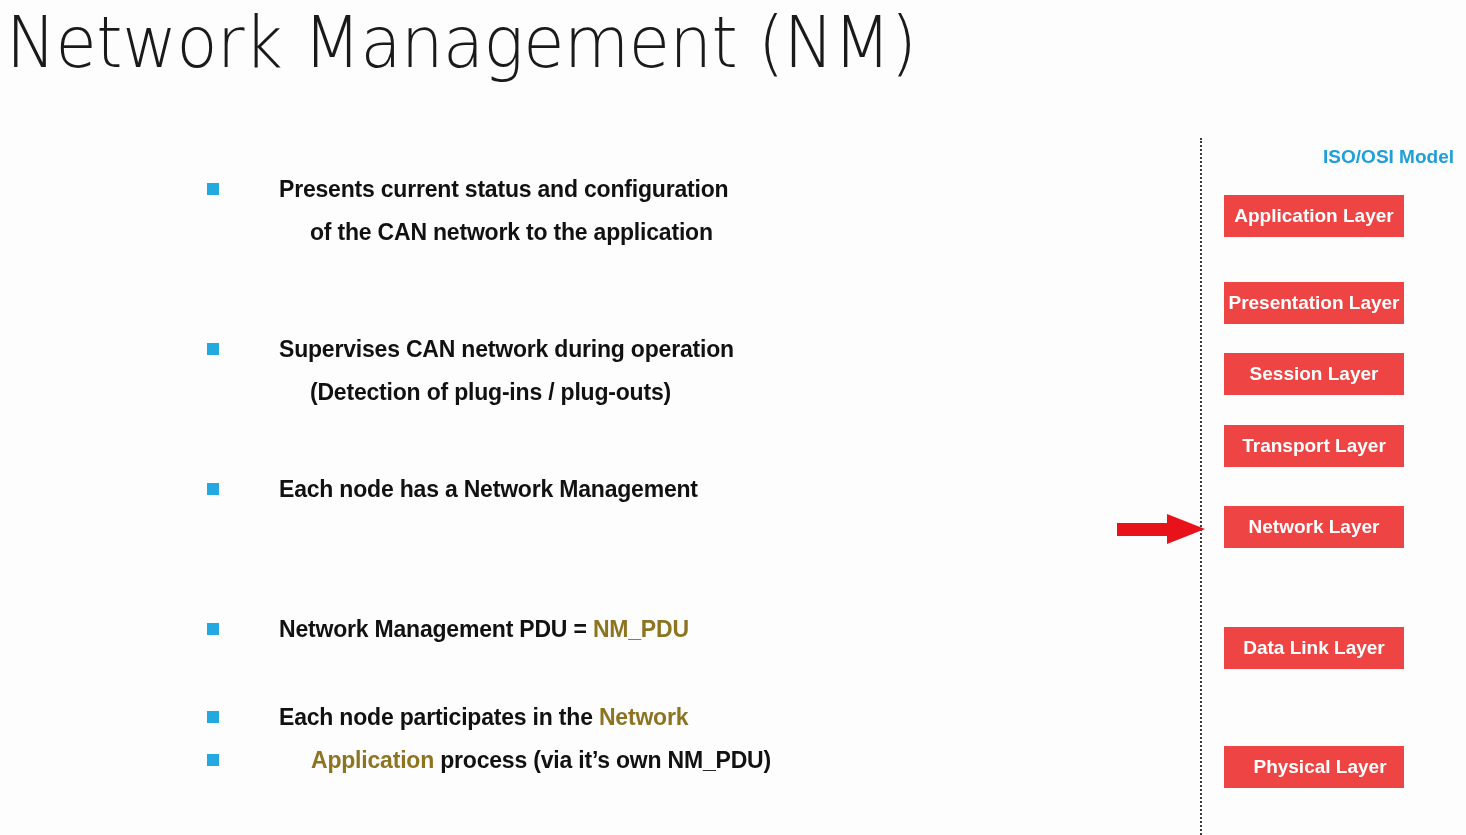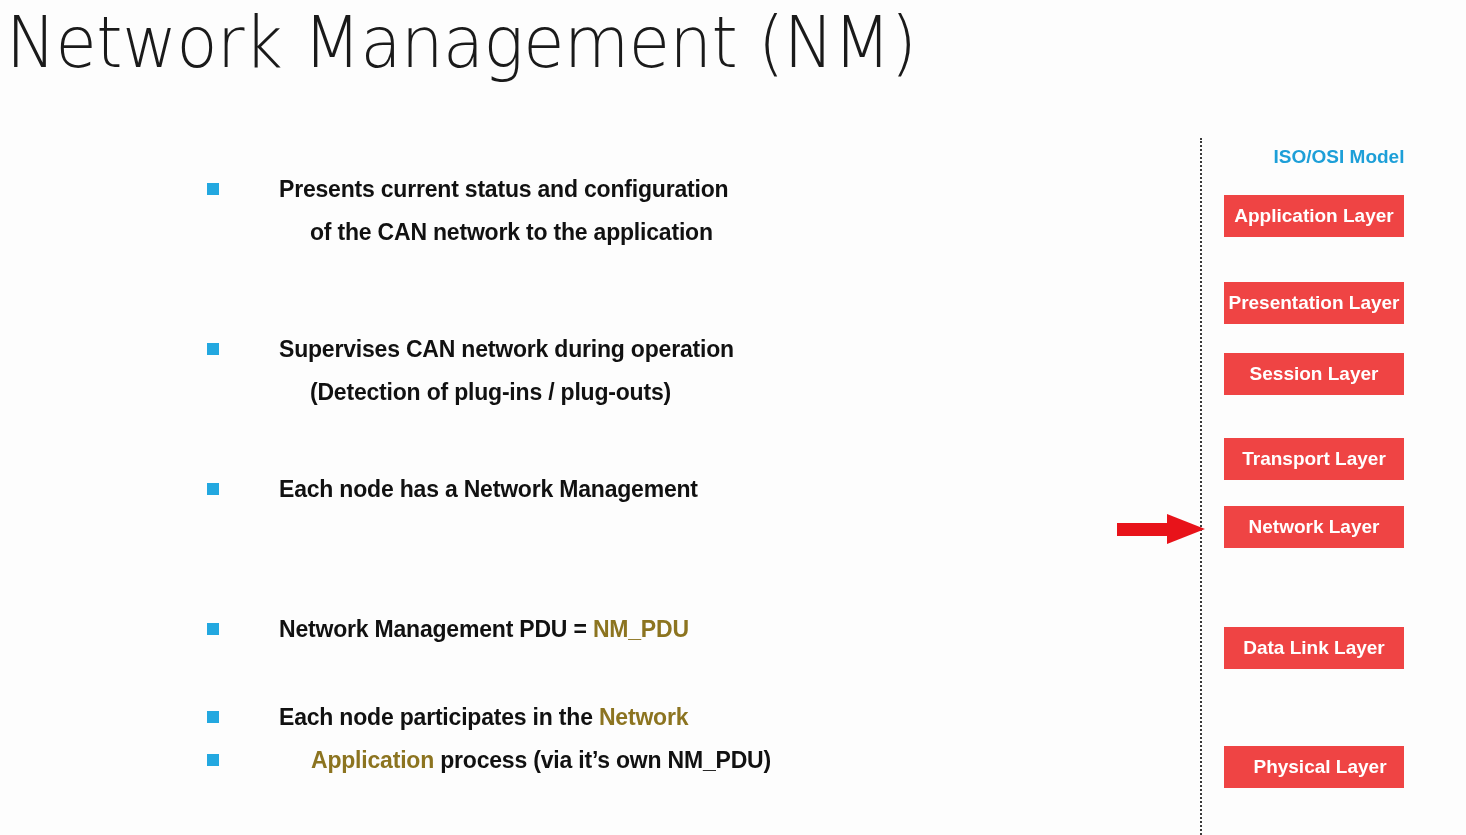--- a/index.html
+++ b/index.html
@@ -95,21 +95,21 @@
     width: 0;
     height: 697px;
     border-left: 2px dotted #3a3a3a;
   }
 
   .osi-title {
     position: absolute;
     left: 24px;
     top: 16px;
     width: 230px;
-    text-align: center;
+    text-align: right;
     font-family: "Liberation Sans", sans-serif;
     font-weight: bold;
     font-size: 19px;
     color: #1d9fd8;
     white-space: nowrap;
   }
 
   .osi-box {
     position: absolute;
     left: 24px;
@@ -207,21 +207,21 @@
   <div class="osi-title">ISO/OSI Model</div>
 <div class="osi-box" style="top: 65px;">
       <span>Application Layer</span>
     </div>
     <div class="osi-box" style="top: 152px;">
       <span>Presentation Layer</span>
     </div>
     <div class="osi-box" style="top: 223px;">
       <span>Session Layer</span>
     </div>
-    <div class="osi-box" style="top: 308px; justify-content: center;">
+    <div class="osi-box" style="top: 295px; justify-content: center;">
       <span>Transport Layer</span>
     </div>
     <div class="osi-box" style="top: 376px;">
       <span>Network Layer</span>
     </div>
     <div class="osi-box" style="top: 497px;">
       <span>Data Link Layer</span>
     </div>
     <div class="osi-box" style="top: 616px; padding-left: 12px;">
       <span>Physical Layer</span>

